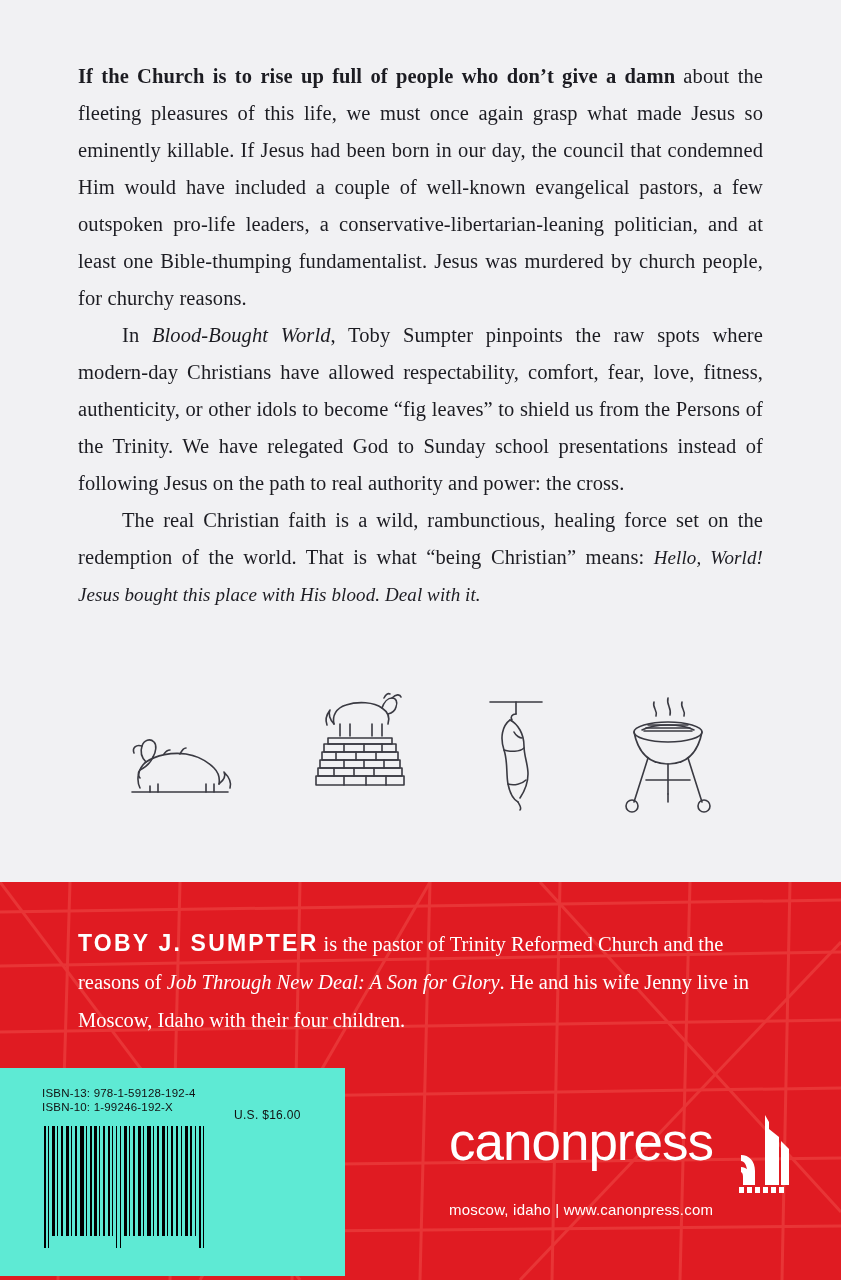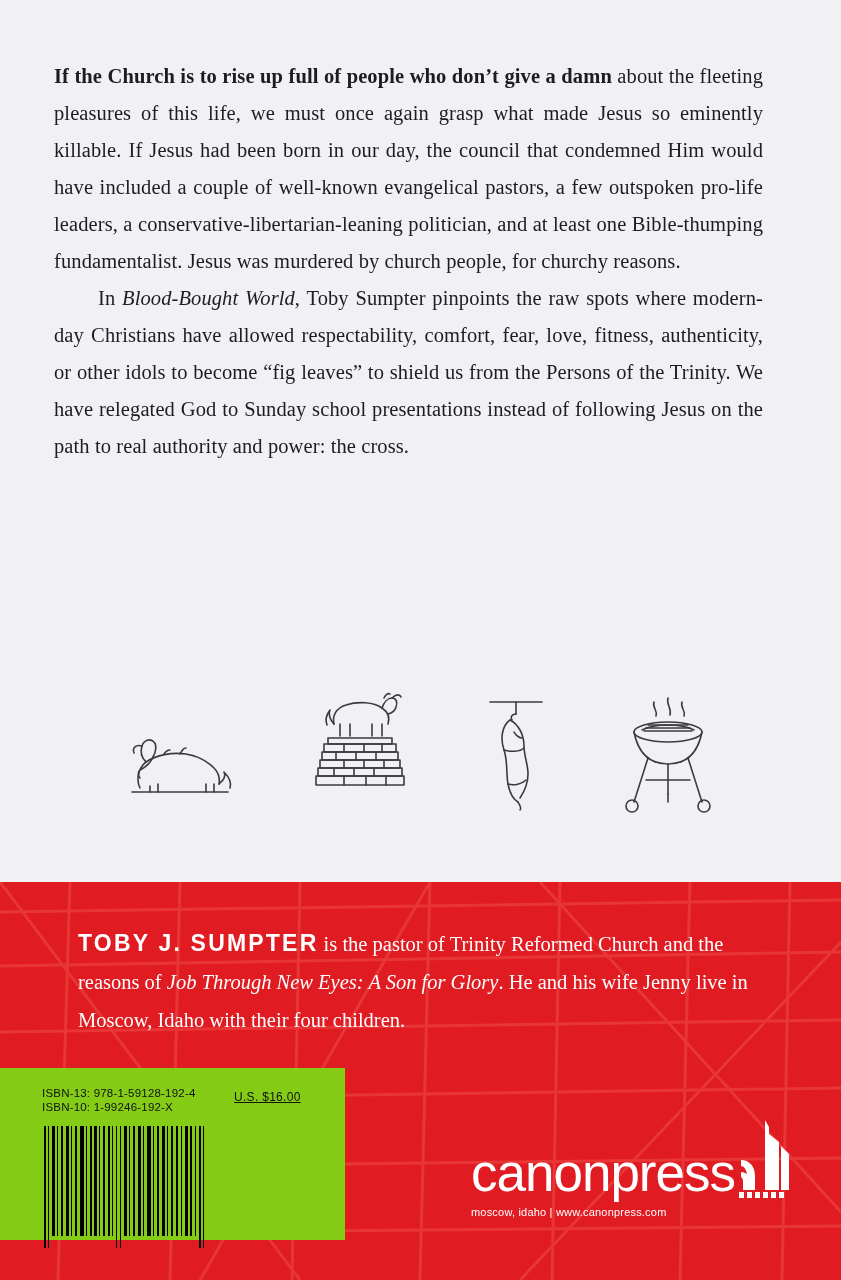--- a/index.html
+++ b/index.html
@@ -17,21 +17,21 @@
 
   
   .blurb-area {
     position: absolute;
     left: 0;
     top: 0;
     width: 841px;
     height: 882px;
     background: #f1f1f3;
     box-sizing: border-box;
-    padding: 58px 78px 0 54px;
+    padding: 58px 78px 0 78px;
   }
 
   .blurb-p {
     margin: 0;
     font-size: 20.5px;
     line-height: 37px;
     color: #1c1c22;
     text-align: justify;
     text-justify: inter-word;
     letter-spacing: 0.1px;
@@ -99,43 +99,42 @@
     letter-spacing: 2.2px;
     font-size: 23px;
   }
 
   
   .isbn-block {
     position: absolute;
     left: 0;
     top: 1068px;
     width: 345px;
-    height: 172px;
-    background: #84cc16;
+    height: 208px;
+    background: #5eead4;
     z-index: 5;
   }
   .isbn-lines {
     position: absolute;
     left: 42px;
     top: 18px;
     font-family: "Liberation Sans", sans-serif;
     font-size: 11.5px;
     line-height: 14px;
     color: #111;
     letter-spacing: 0.2px;
   }
   .price-text {
     position: absolute;
     left: 234px;
-    top: 22px;
+    top: 40px;
     font-family: "Liberation Sans", sans-serif;
     font-size: 12px;
     color: #111;
     letter-spacing: 0.3px;
-    text-decoration: underline;
   }
   .barcode-main {
     position: absolute;
     left: 42px;
     top: 58px;
     width: 166px;
     height: 128px;
   }
   .barcode-digits {
     position: absolute;
@@ -166,50 +165,51 @@
   
   .logo-area {
     position: absolute;
     right: 48px;
     bottom: 62px;
     z-index: 6;
     text-align: left;
   }
   .logo-row {
     display: flex;
-    align-items: flex-end;
-    gap: 0;
+    align-items: flex-start;
+    gap: 22px;
   }
   .logo-word {
     font-family: "Liberation Sans", sans-serif;
     font-size: 53px;
     color: #ffffff;
     letter-spacing: -1px;
     line-height: 54px;
   }
   .logo-sub {
     font-family: "Liberation Sans", sans-serif;
-    font-size: 11px;
+    font-size: 15px;
     color: #ffffff;
     letter-spacing: 0.2px;
     margin-top: 6px;
   }
   .logo-mark {
     margin-bottom: 2px;
   }
 </style>
 </head>
 <body>
 
 <div class="blurb-area">
 
   <p class="blurb-p"><span class="lead-bold">If the Church is to rise up full of people who don’t give a damn</span><span> about the fleeting pleasures of this life, we must once again grasp what made Jesus so eminently killable. If Jesus had been born in our day, the council that condemned Him would have included a couple of well-known evangelical pastors, a few outspoken pro-life leaders, a conservative-libertarian-leaning politician, and at least one Bible-thumping fundamentalist. Jesus was murdered by church people, for churchy reasons.</span></p>
 
   <p class="blurb-p"><span>In </span><em>Blood-Bought World</em><span>, Toby Sumpter pinpoints the raw spots where modern-day Christians have allowed respectability, comfort, fear, love, fitness, authenticity, or other idols to become “fig leaves” to shield us from the Persons of the Trinity. We have relegated God to Sunday school presentations instead of following Jesus on the path to real authority and power: the cross.</span></p>
 
+  <p class="blurb-p"><span>The real Christian faith is a wild, rambunctious, healing force set on the redemption of the world. That is what “being Christian” means: </span><span class="closing-ital">Hello, World! Jesus bought this place with His blood. Deal with it.</span></p>
 
 </div>
 
 <div class="icons-row">
 
   <svg class="icon-fig" width="120" height="110" viewBox="0 0 120 110" fill="none" stroke="#3a3a42" stroke-width="1.6" stroke-linecap="round" stroke-linejoin="round">
     <path d="M12 82 L108 82"></path>
     <path d="M20 78 C16 70 18 58 26 52 C36 45 52 42 66 44 C78 46 88 52 94 58 C98 62 100 68 99 74"></path>
     <path d="M26 52 C22 48 20 42 22 36 C24 30 30 28 34 32 C37 35 36 42 33 47"></path>
     <path d="M22 36 C16 34 12 38 14 43"></path>
@@ -288,21 +288,21 @@
     <path d="M560 0 L552 398"></path>
     <path d="M690 0 L680 398"></path>
     <path d="M790 0 L782 398"></path>
     <path d="M0 0 L300 398"></path>
     <path d="M540 0 L841 330"></path>
     <path d="M841 60 L520 398"></path>
     <path d="M200 398 L430 0"></path>
   </svg>
 
   <div class="author-text">
-    <span class="author-name">TOBY J. SUMPTER</span><span> is the pastor of Trinity Reformed Church and the reasons of </span><em>Job Through New Eyes: A Son for Glory</em><span>. He and his wife Jenny live in Moscow, Idaho with their four children.</span>
+    <span class="author-name">TOBY J. SUMPTER</span><span> is the pastor of Trinity Reformed Church and the reasons of </span><em>Job Through New Deal: A Son for Glory</em><span>. He and his wife Jenny live in Moscow, Idaho with their four children.</span>
   </div>
 
   <div class="logo-area">
     <div class="logo-row">
       <span class="logo-word">canonpress</span>
       <svg class="logo-mark" width="58" height="78" viewBox="0 0 58 78" fill="#ffffff">
         <path d="M30 0 L34 7 L34 14 L44 22 L44 70 L30 70 Z"></path>
         <path d="M46 26 L54 34 L54 70 L46 70 Z"></path>
         <path d="M6 40 C14 40 20 46 20 56 L20 70 L12 70 L12 56 C12 50 9 46 6 46 Z"></path>
         <path d="M6 52 C12 52 16 57 16 64 L16 70 L8 70 L8 64 C8 60 8 58 6 57 Z"></path>

